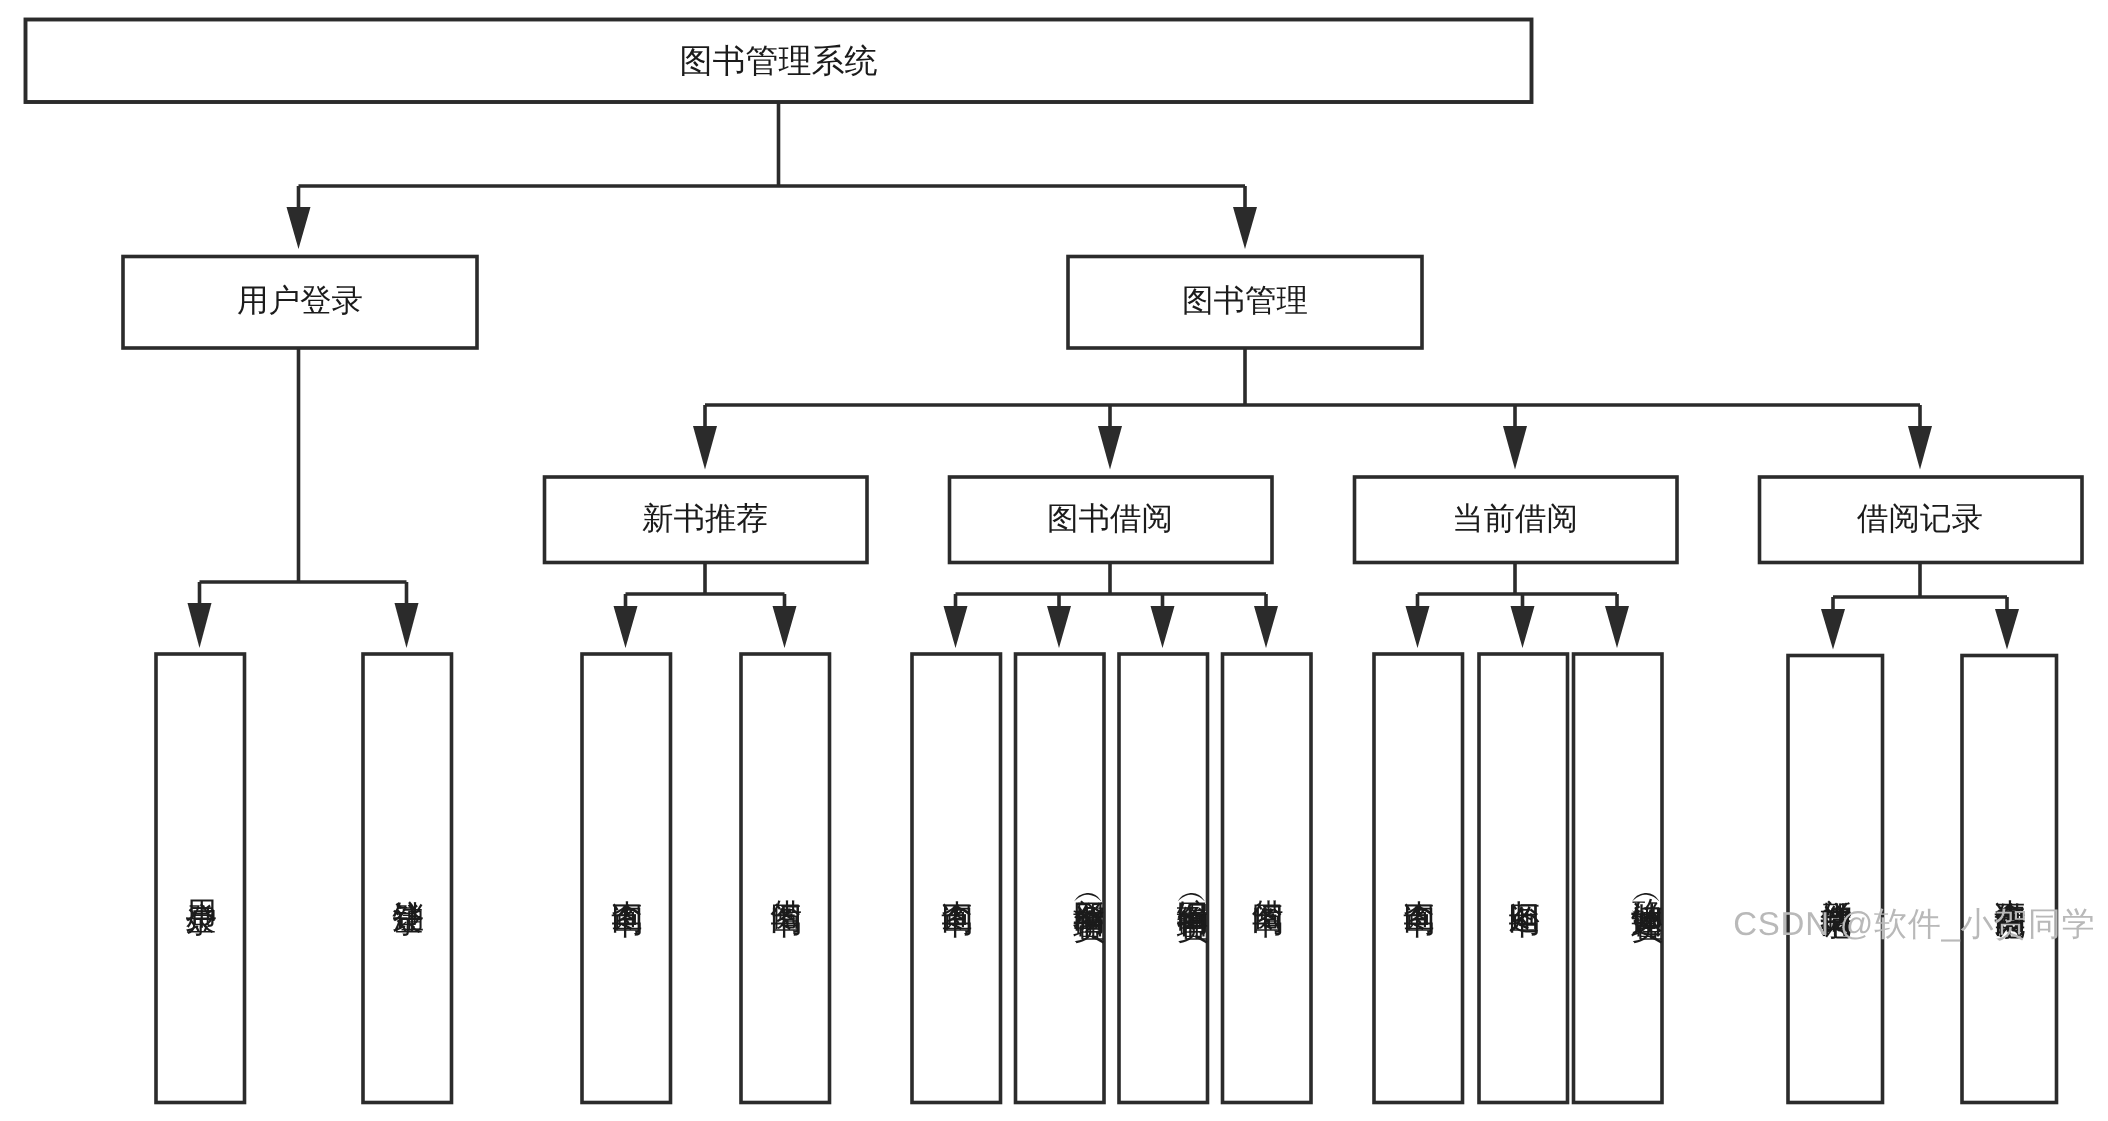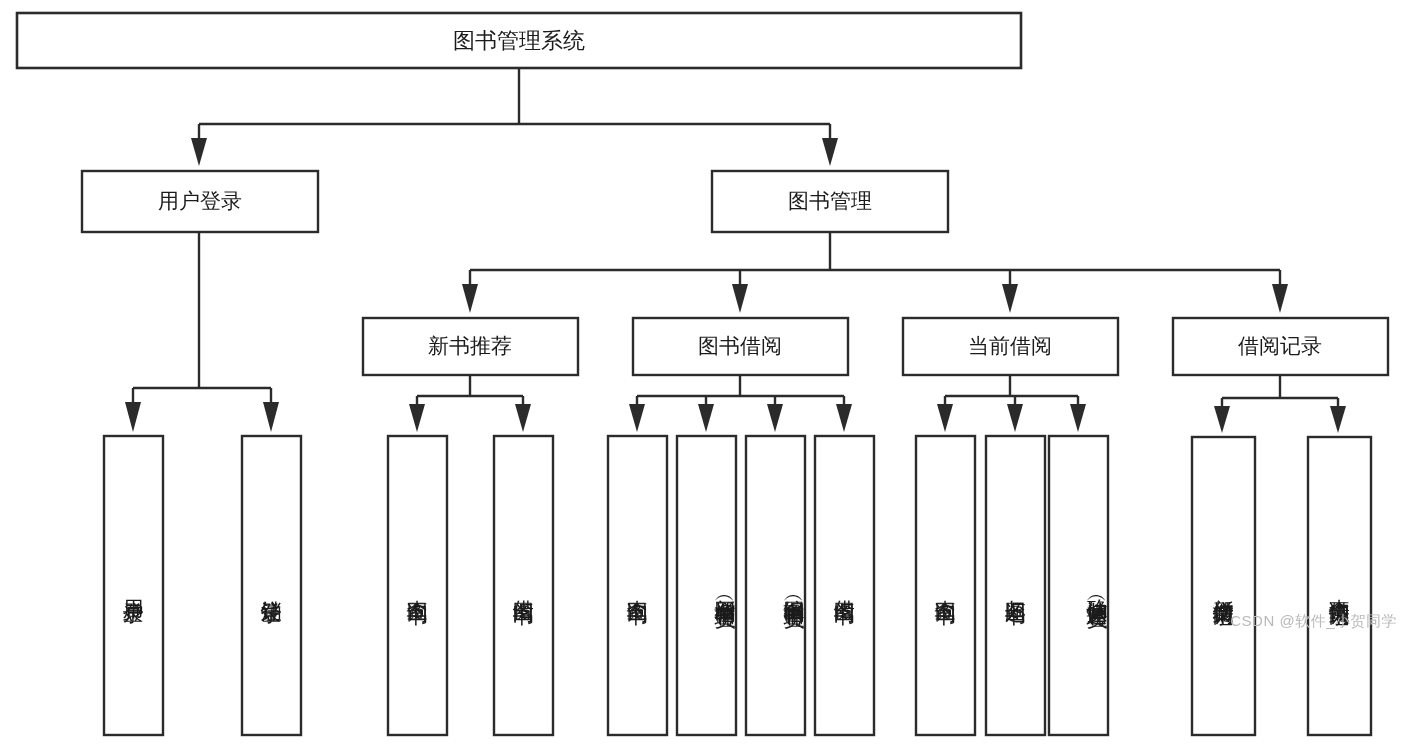--- a/index.html
+++ b/index.html
@@ -68,21 +68,21 @@
     justify-content: center;
     text-align: center;
     white-space: nowrap;
     pointer-events: none;
   }
   .watermark {
     position: absolute;
     right: 8px;
     bottom: 6px;
     font-family: "Liberation Sans", "DejaVu Sans", sans-serif;
-    font-size: 15px;
+    font-size: 22px;
     color: #b9b9b9;
     letter-spacing: 0.5px;
     white-space: nowrap;
     margin-left: 16px;
   }
 </style>
 </head>
 <body>
 
 <div id="diagram-root">

